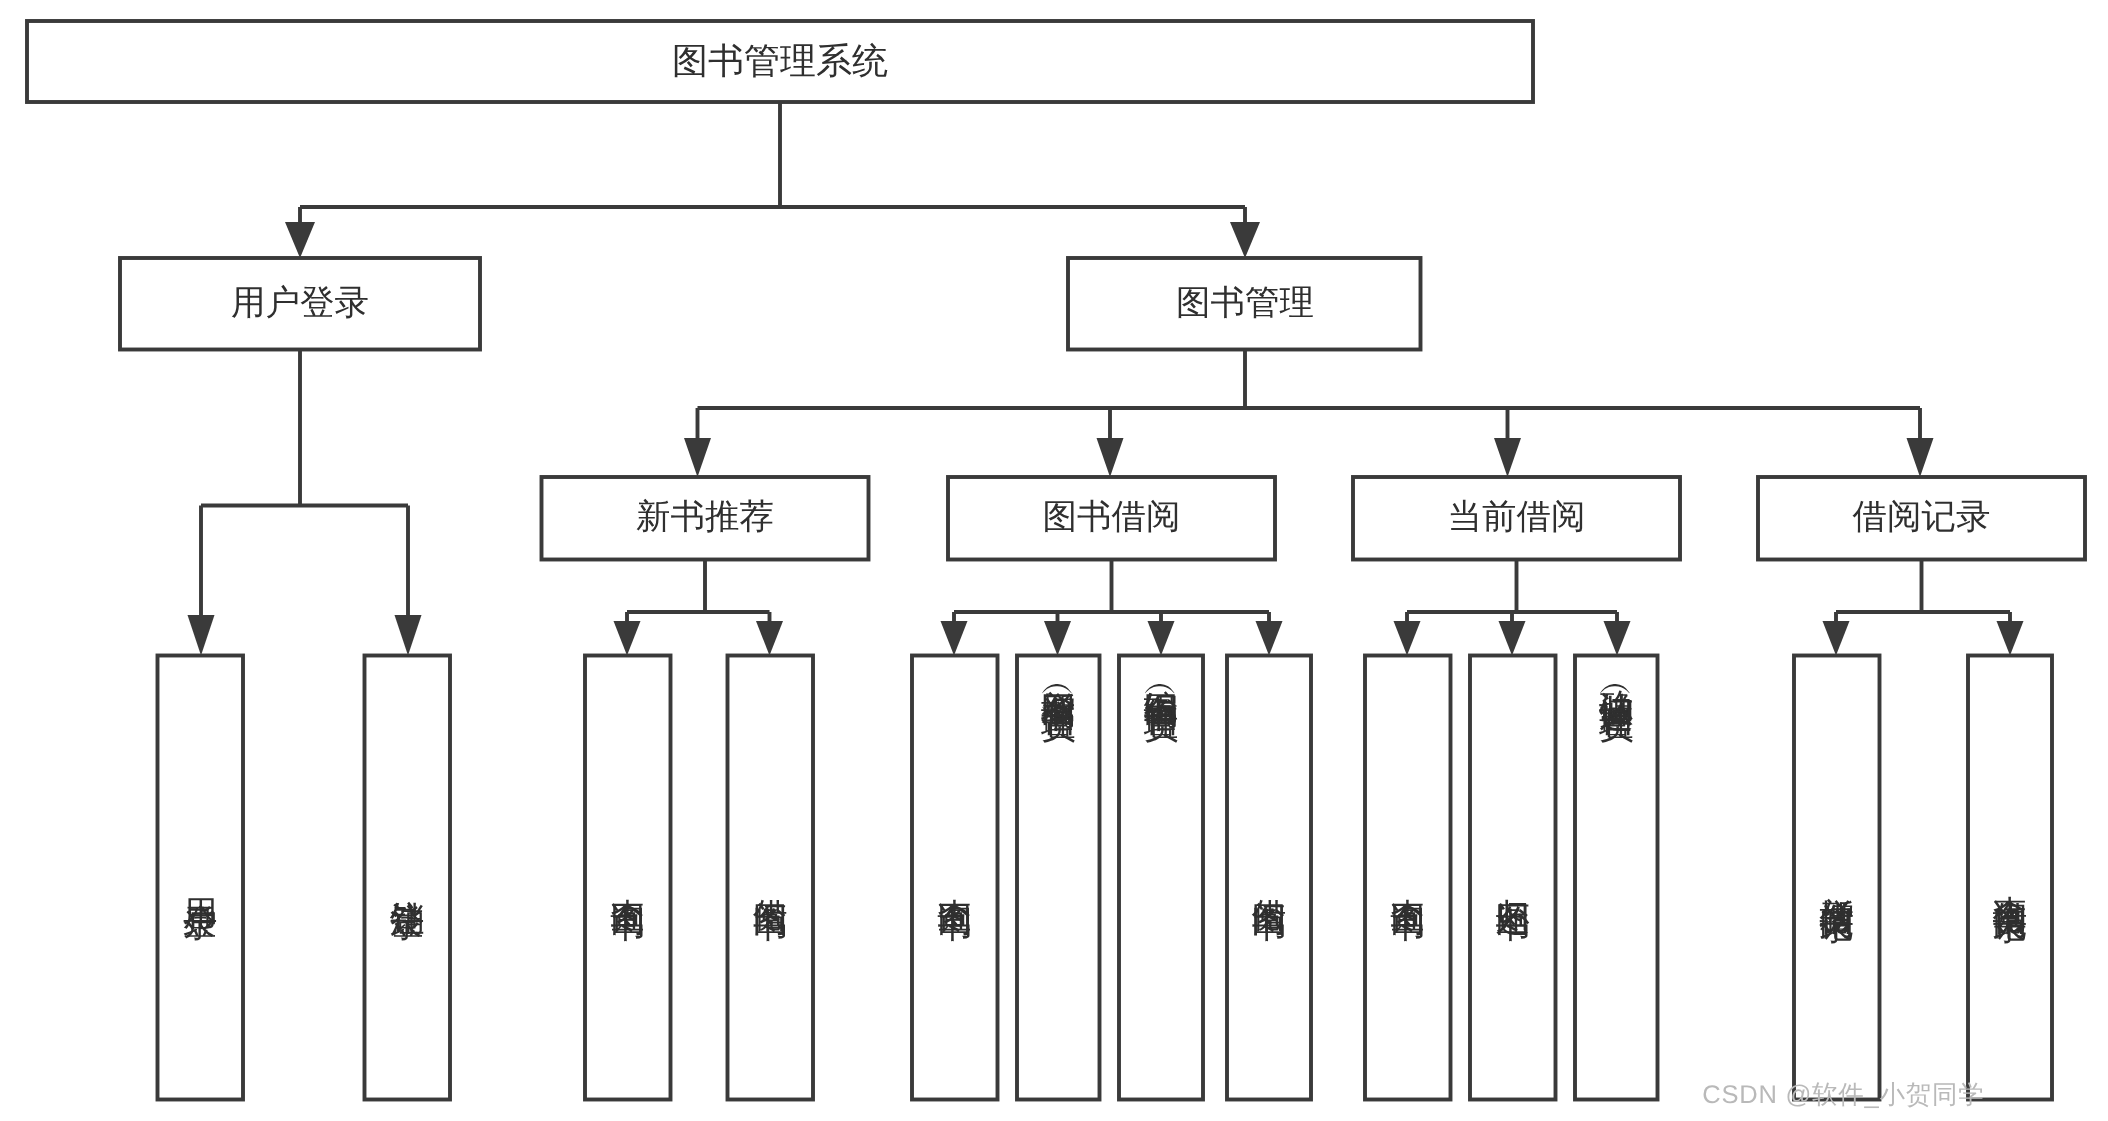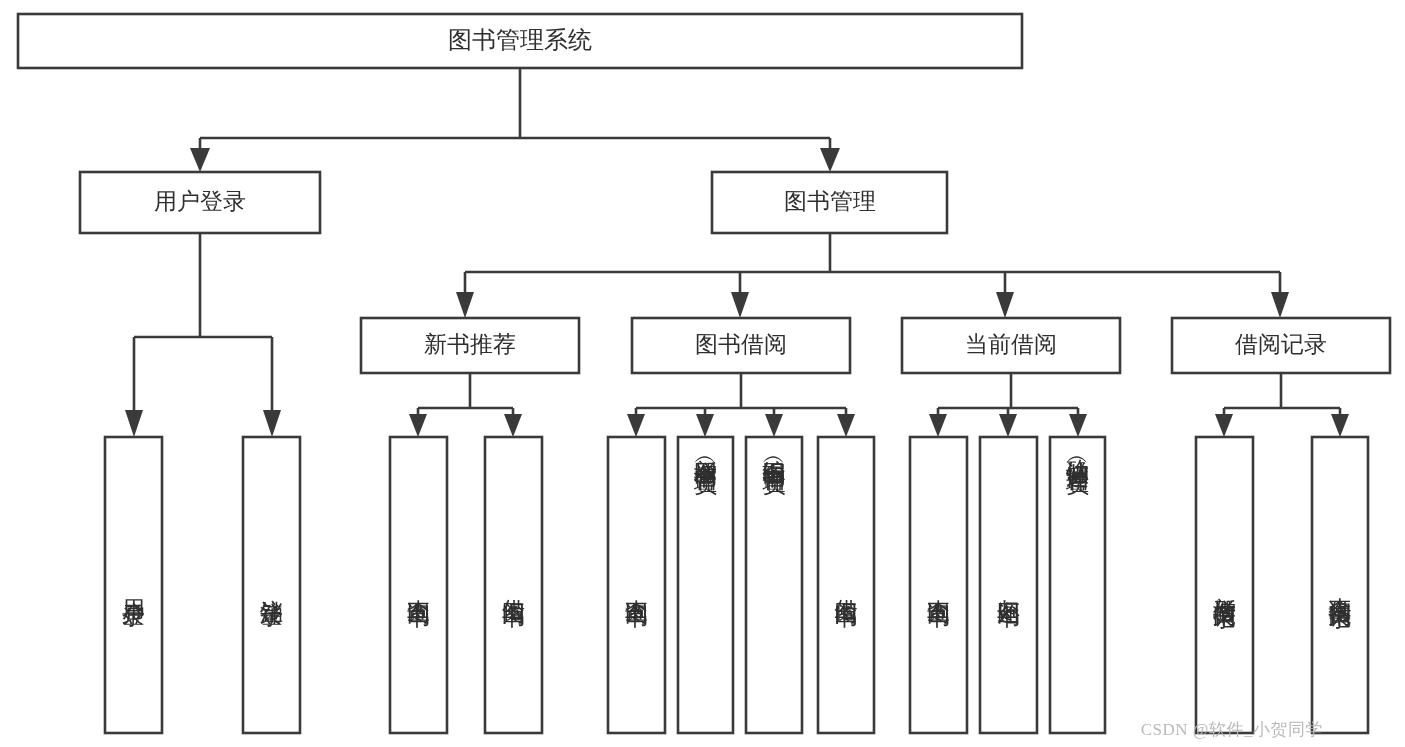--- a/index.html
+++ b/index.html
@@ -70,21 +70,21 @@
     line-height: 1.18;
     letter-spacing: 2px;
     color: #2f2f2f;
     white-space: nowrap;
     text-align: center;
   }
   .watermark {
     position: absolute;
     right: 8px;
     bottom: 6px;
-    font-family: Liberation Serif, serif;
+    font-family: Liberation Sans, sans-serif;
     font-size: 17px;
     color: #b9b9b9;
     white-space: nowrap;
     letter-spacing: 0.5px;
   }
 </style>
 </head>
 <body>
 
 <div id="diagram-root">

